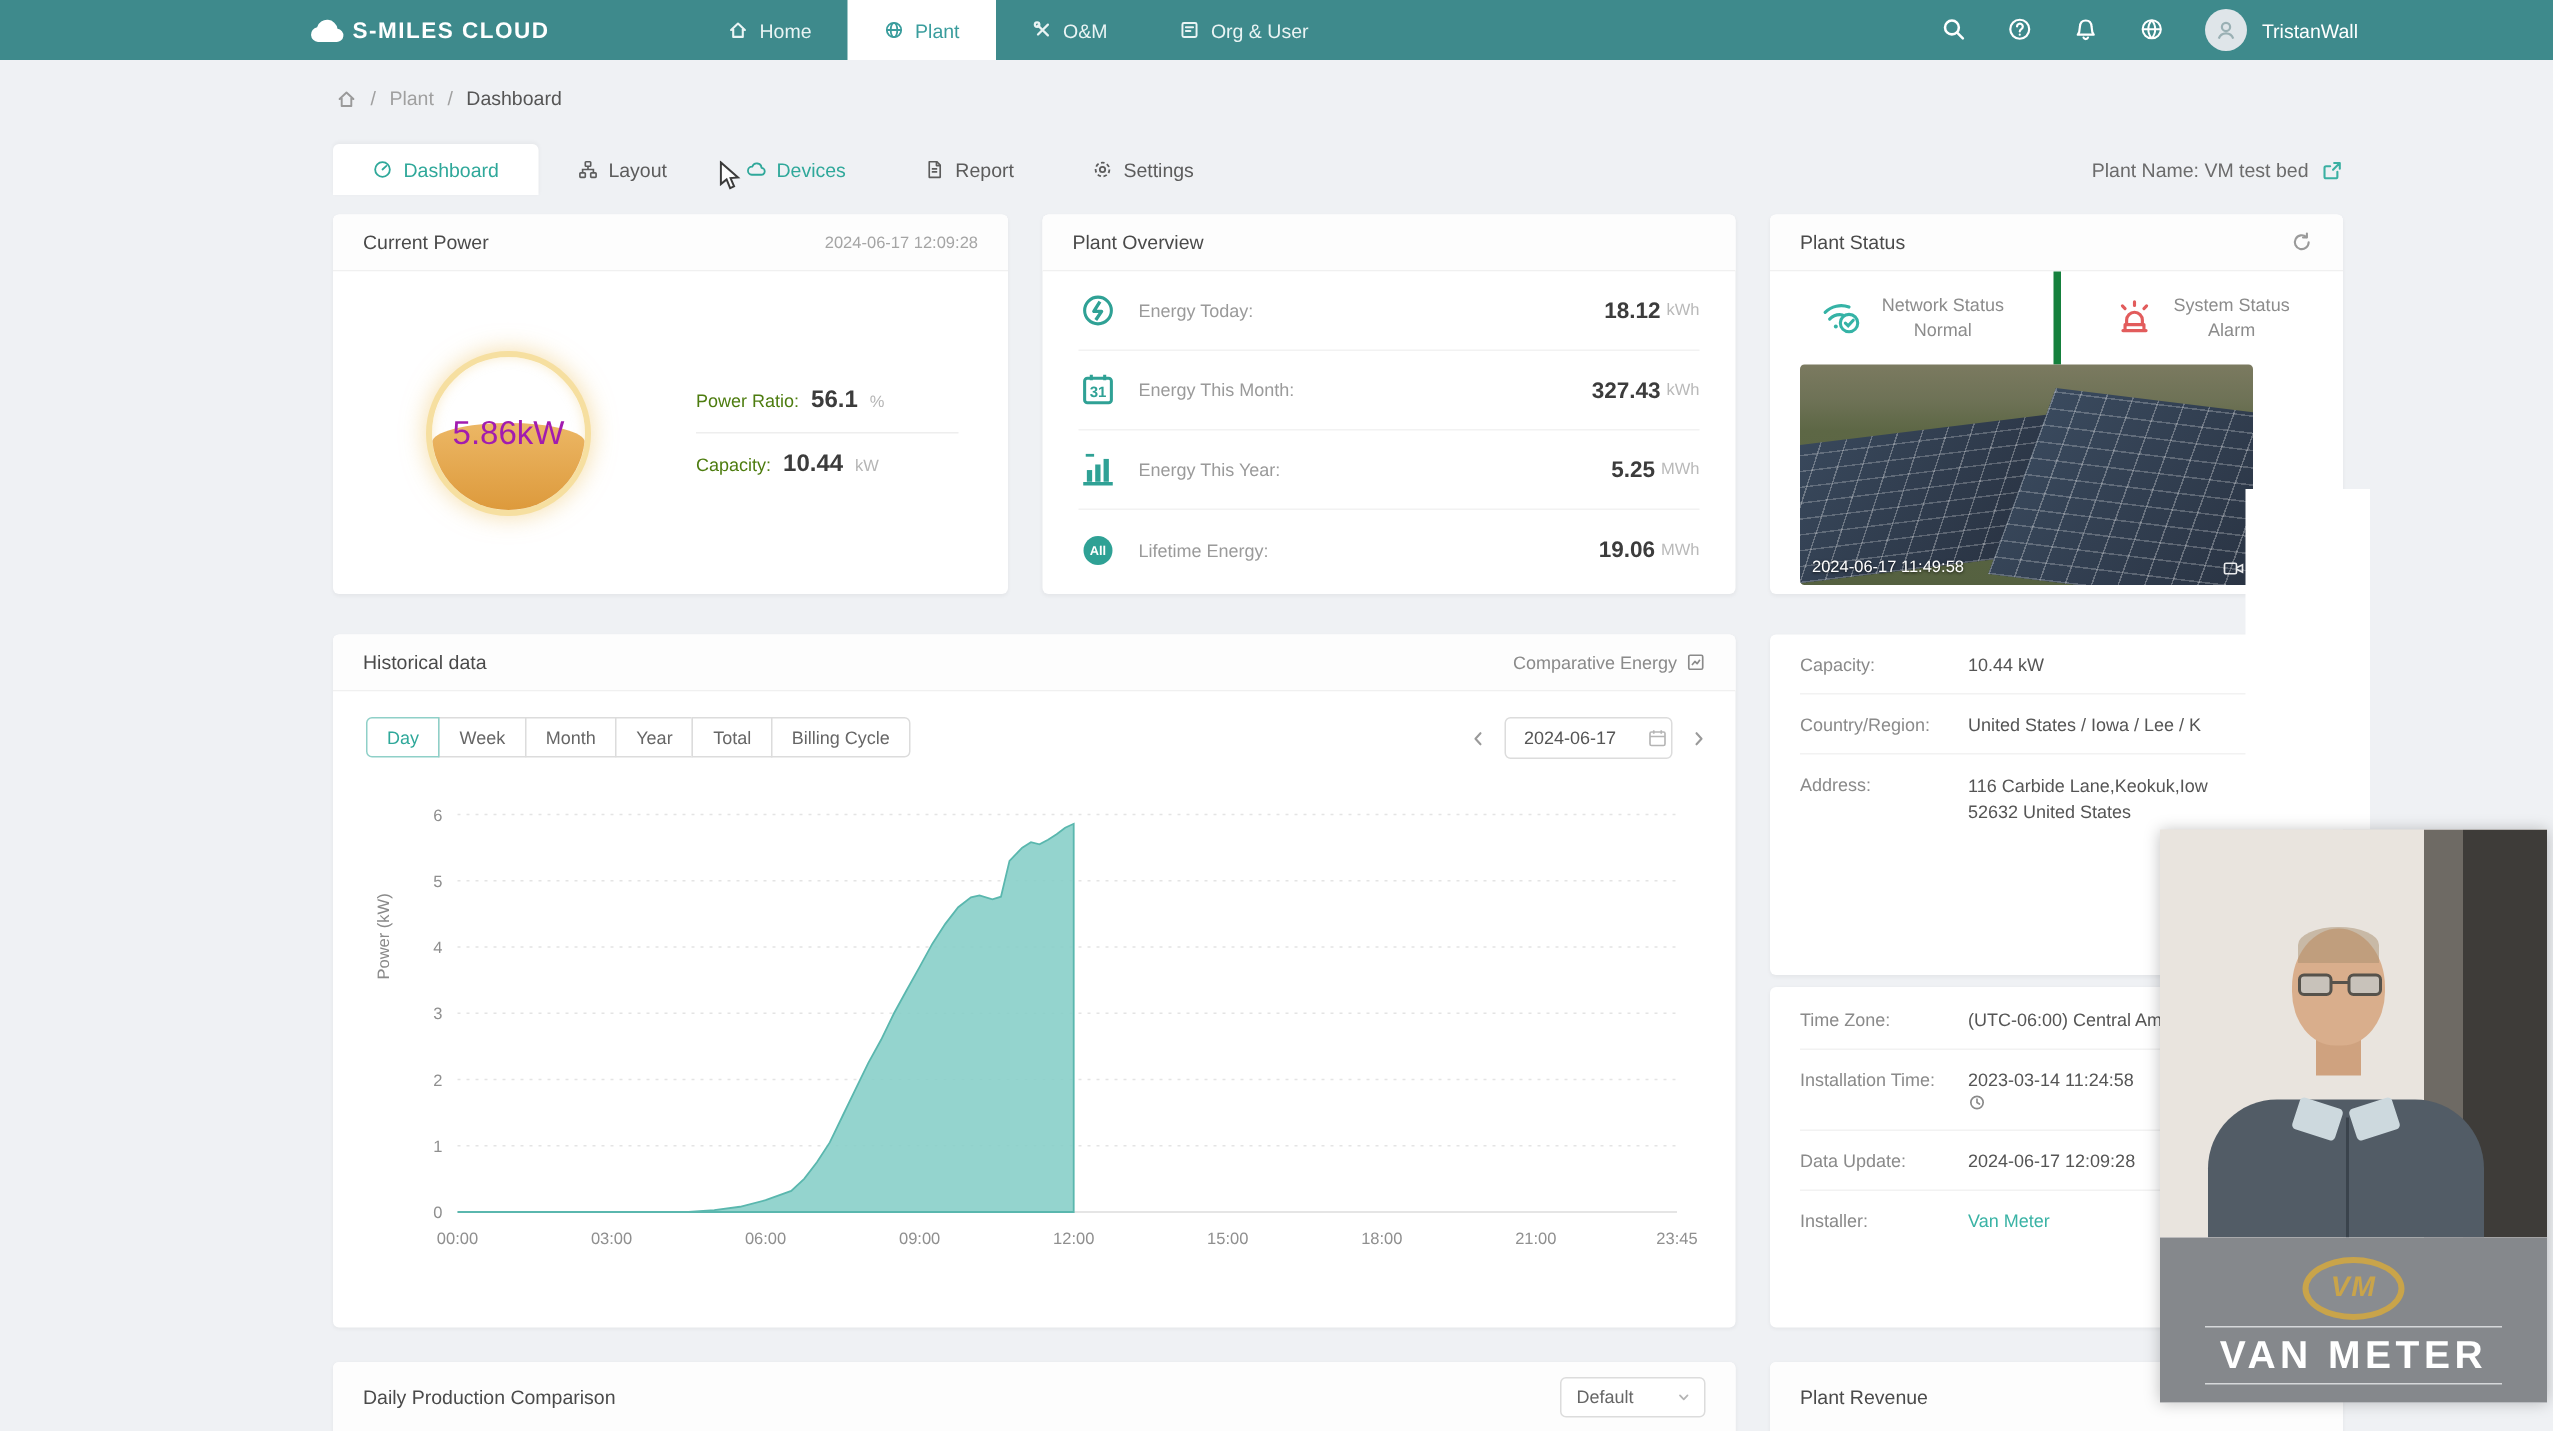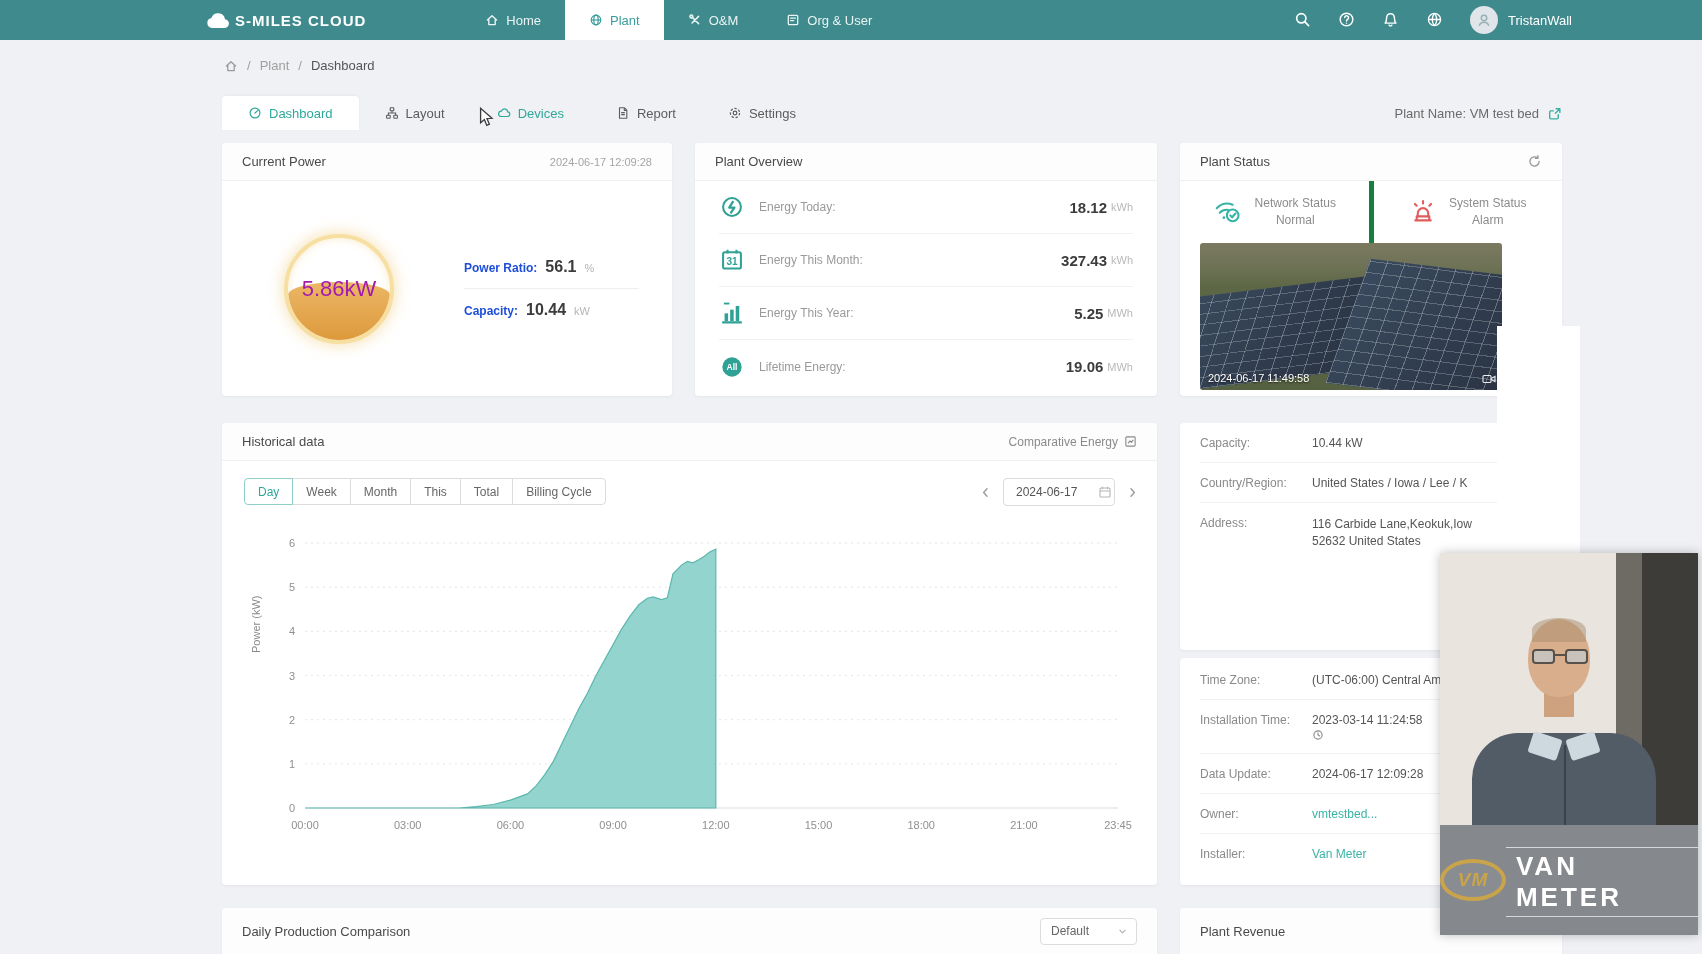--- a/index.html
+++ b/index.html
@@ -48,21 +48,21 @@
   #card-revenue  { left:1180px; top:908px; width:382px; height:60px; }
 
   
   .cp-body { display:flex; align-items:center; height:215px; }
   .gauge { position:relative; width:110px; height:110px; margin-left:62px; border-radius:50%; background:#fff; border:4px solid #f6dfa0; box-shadow:0 0 16px rgba(238,197,106,.6), inset 0 0 8px rgba(238,197,106,.35); overflow:hidden; }
   .gauge-fill { position:absolute; left:0; right:0; bottom:0; height:56%; background:linear-gradient(180deg,#ecb765,#dd9a3c); border-radius:100% 100% 0 0 / 26px 26px 0 0; }
   .gauge-value { position:absolute; inset:0; display:flex; align-items:center; justify-content:center; font-size:22px; color:#a21caf; }
   .cp-info { margin-left:70px; width:175px; }
   .cp-row { display:flex; align-items:baseline; gap:8px; padding:12px 0; }
   .cp-row + .cp-row { border-top:1px solid #eeeeee; }
-  .cp-label { font-size:12px; color:#1d4ed8;font-weight:bold; }
+  .cp-label { font-size:12px; color:#4d7c0f; }
   .cp-val { font-size:16px; font-weight:bold; color:#3c3c3c; }
   .cp-unit { font-size:11px; color:#b5b5b5; }
 
   
   .ov-row { display:flex; align-items:center; height:53px; margin:0 24px; border-bottom:1px solid #f2f2f2; }
   .ov-row:last-child { border-bottom:none; }
   .ov-icon { width:40px; color:#2fa195; }
   .ov-label { font-size:12px; color:#9a9a9a; }
   .ov-val { margin-left:auto; font-size:15px; font-weight:bold; color:#3c3c3c; }
   .ov-unit { font-size:11px; color:#b9b9b9; margin-left:4px; }
@@ -120,21 +120,21 @@
   .wc-zip { position:absolute; left:50%; top:12px; bottom:0; width:2px; background:#3a434c; }
   .wc-collar { position:absolute; top:2px; left:58px; width:30px; height:22px; background:#cdd9de; transform:rotate(18deg); border-radius:3px; }
   .wc-collar.r { left:96px; transform:rotate(-18deg); }
   .wc-neck { position:absolute; left:104px; top:138px; width:30px; height:26px; background:#cfa27f; }
   .wc-head { position:absolute; left:88px; top:66px; width:62px; height:78px; background:#d9ae8c; border-radius:50% 50% 46% 46%; }
   .wc-head::before { content:""; position:absolute; top:-1px; left:4px; right:4px; height:24px; border-radius:50% 50% 0 0; background:#a78d6d; opacity:.5; }
   .wc-glasses { position:absolute; left:92px; top:96px; width:56px; height:16px; }
   .wc-lens { position:absolute; top:0; width:23px; height:15px; border:2px solid #56524b; border-radius:4px; background:rgba(186,212,224,.55); }
   .wc-lens.r { right:0; }
   .wc-bridge { position:absolute; left:22px; top:5px; width:12px; height:2px; background:#56524b; }
-  .wc-logo { position:absolute; left:0; right:0; bottom:0; height:110px; background:#85888c; display:flex; align-items:center; justify-content:center; }
+  .wc-logo { position:absolute; left:0; right:0; bottom:0; height:110px; background:#85888c; display:flex; flex-direction:column; align-items:center; justify-content:center; }
   .vm-oval { width:68px; height:42px; border:4px solid #c9a44a; border-radius:50%; display:flex; align-items:center; justify-content:center; color:#c9a44a; font-size:19px; font-weight:bold; font-style:italic; letter-spacing:1px; background:rgba(255,255,255,.04); }
   .vm-textwrap { margin-top:4px; border-top:1px solid #d6d8da; border-bottom:1px solid #d6d8da; padding:3px 10px; }
   .vm-text { color:#fff; font-size:26px; font-weight:bold; letter-spacing:3px; }
 
   .cursor { position:absolute; left:478px; top:107px; z-index:200; }
 </style>
 </head>
 <body>
 
 <div class="navbar">
@@ -431,21 +431,21 @@
             <rect x="2" y="2" width="10" height="10" rx="1"></rect>
             <path d="M4.3 9 L6.4 6.4 L8 8 L10 5.2"></path>
           </svg>
         </span>
     </span>
   </div>
   <div class="seg">
     <div class="seg-btn active">Day</div>
     <div class="seg-btn">Week</div>
     <div class="seg-btn">Month</div>
-    <div class="seg-btn">This</div>
+    <div class="seg-btn">Year</div>
     <div class="seg-btn">Total</div>
     <div class="seg-btn">Billing Cycle</div>
   </div>
   <div class="datenav">
     <span>
         <svg width="13" height="13" viewBox="0 0 14 14" fill="none" stroke="currentColor" stroke-width="1.5" stroke-linecap="round" stroke-linejoin="round">
           <path d="M8.6 3 L5 7 L8.6 11"></path>
         </svg>
       </span>
     <div class="date-box">
@@ -517,24 +517,20 @@
     <span class="inf-val"><span>2023-03-14 11:24:58</span><span class="inf-icon"><svg width="12" height="12" viewBox="0 0 14 14" fill="none" stroke="currentColor" stroke-width="1.3" stroke-linecap="round">
             <circle cx="7" cy="7" r="4.8"></circle>
             <path d="M7 4.4 V7 L8.9 8.2"></path>
           </svg></span></span>
   </div>
   <div class="inf-row">
     <span class="inf-label">Data Update:</span>
     <span class="inf-val">2024-06-17 12:09:28</span>
   </div>
   <div class="inf-row">
-    <span class="inf-label">Owner:</span>
-    <span class="inf-val link">vmtestbed...</span>
-  </div>
-  <div class="inf-row">
     <span class="inf-label">Installer:</span>
     <span class="inf-val link">Van Meter</span>
   </div>
 </div>
 
 <div class="card" id="card-daily">
   <div class="card-header" style="height:46px; border-bottom:none;">
     <span class="card-title">Daily Production Comparison</span>
     <div class="select-box">
       <span>Default</span>

